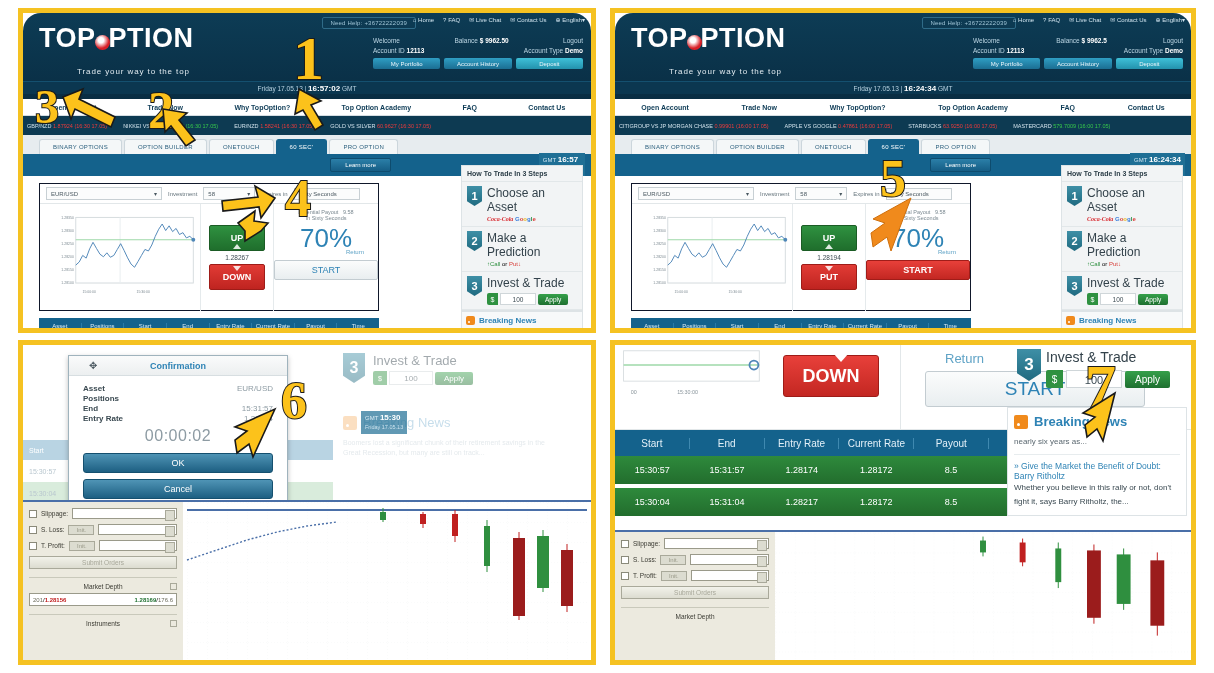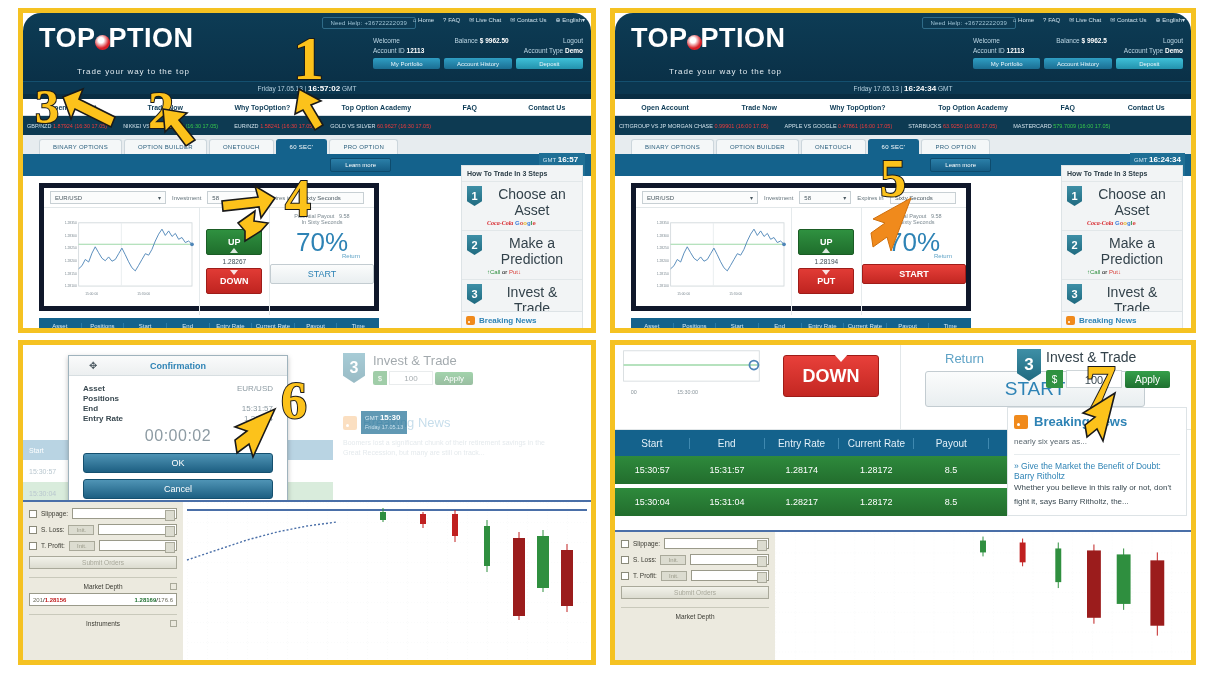--- a/index.html
+++ b/index.html
@@ -57,21 +57,21 @@
   .bluebar { position:absolute; left:0; top:141px; width:100%; height:22px; background:#14628c; }
   .learnmore { position:absolute; right:200px; top:145px; background:linear-gradient(180deg,#2b7fa8,#155d85);
      color:#fff; font-size:6px; padding:3px 14px; border-radius:2px; border:1px solid #0e4c6e;}
   .gmtbadge { position:absolute; right:6px; top:140px; background:#1f6f95; color:#cfe6f2; font-size:6px;
      padding:2px 4px; line-height:9px; }
   .gmtbadge b { color:#fff; font-size:8px; }
   .gmtbadge .d { font-size:5.5px; color:#b9d8e8; }
 
   
   .tradebox { position:absolute; left:16px; top:170px; width:340px; height:128px;
-     background:#fff; border:5px solid #0f172a; }
+     background:#fff; border:1px solid #0f172a; }
   .tb-head { height:20px; border-bottom:1px solid #e2e7e9; display:flex; align-items:center; padding:0 6px; gap:6px;}
   .sel { border:1px solid #c8d0d4; background:#fbfcfc; font-size:6px; color:#4a5860;
      padding:2px 4px; display:flex; justify-content:space-between; align-items:center;}
   .sel.asset { width:116px; }
   .sel.inv { width:52px; }
   .sel.exp { width:66px; }
   .tb-head .lbl { font-size:6px; color:#66757d; }
   .tb-body { display:flex; height:107px; }
   .chartcell { width:168px; border-right:1px solid #e5eaec; padding:6px 3px 3px 3px; }
   .btncell { width:76px; display:flex; flex-direction:column; align-items:center; justify-content:center; gap:3px;
@@ -96,21 +96,21 @@
      display:flex; align-items:center; justify-content:center; border-radius:2px;}
   .startbtn.red { background:linear-gradient(180deg,#e8403a,#c32722); color:#fff; border-color:#a01d19; font-weight:bold;}
 
   
   .steps { position:absolute; right:8px; top:152px; width:122px; background:#f2f4f5; border:1px solid #dde3e6; }
   .steps h4 { font-size:7px; color:#2b3d47; padding:4px 5px; border-bottom:1px solid #e2e7e9; }
   .step { display:flex; gap:5px; padding:4px 5px; border-bottom:1px solid #e2e7e9; align-items:flex-start;}
   .shield { width:15px; height:20px; background:linear-gradient(180deg,#3e8fa6,#1f6a80); color:#fff;
      font-size:11px; font-weight:bold; display:flex; align-items:center; justify-content:center;
      clip-path:polygon(0 0,100% 0,100% 76%,50% 100%,0 76%); flex:none;}
-  .step .t { font-size:14px; color:#33424b;text-align:center; }
+  .step .t { font-size:12px; color:#33424b; }
   .step .sub { font-size:6px; margin-top:2px; }
   .cc { color:#d8292f; font-family:"Liberation Serif",serif; font-style:italic; font-weight:bold;}
   .gg b:nth-child(1){color:#3a7ddb}.gg b:nth-child(2){color:#d8403a}.gg b:nth-child(3){color:#e8b31c}
   .gg b:nth-child(4){color:#3a7ddb}.gg b:nth-child(5){color:#2f9140}.gg b:nth-child(6){color:#d8403a}
   .call { color:#2f9140; } .put { color:#d8403a; }
   .amtrow { display:flex; align-items:center; gap:2px; margin-top:3px;}
   .dollar { background:#2f9140; color:#fff; font-size:7px; width:11px; height:12px; display:flex;
      align-items:center; justify-content:center; border-radius:2px 0 0 2px;}
   .amt { border:1px solid #cfd6d9; background:#fff; width:36px; height:12px; font-size:6.5px;
      text-align:center; line-height:12px; color:#3b4a52;}

